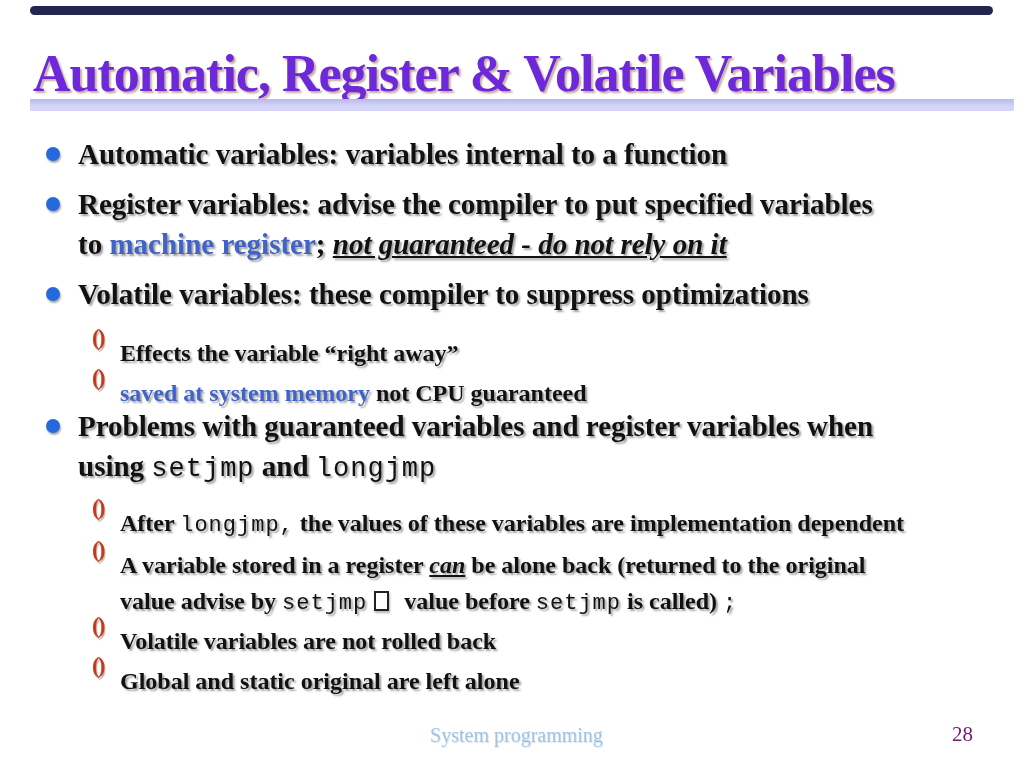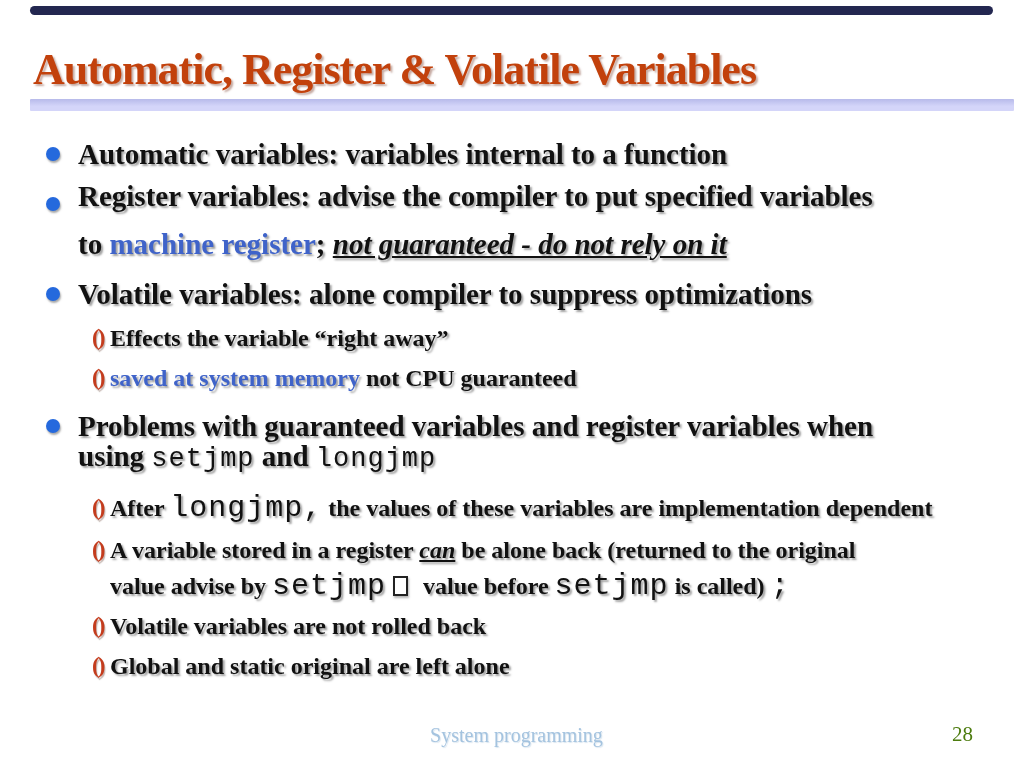--- a/index.html
+++ b/index.html
@@ -12,42 +12,42 @@
     overflow:hidden;
   }
   .top-bar {
     position:absolute; left:30px; top:6px;
     width:963px; height:9px;
     background:#232750;
     border-radius:5px;
   }
   .slide-title {
     position:absolute; left:33px; top:44px;
-    font-size:44px; font-weight:bold; letter-spacing:-1px;
-    color:#c2410c;
+    font-size:52px; font-weight:bold; letter-spacing:-1px;
+    color:#6d28d9;
     text-shadow:2px 2px 2px rgba(150,100,85,0.55);
     white-space:pre;
     text-align:center;
   }
   .title-underline {
     position:absolute; left:30px; top:99px;
     width:984px; height:12px;
     background:linear-gradient(#b7baea, #d4d5f9 60%);
     border-radius:1px;
   }
   .line {
     position:absolute;
     white-space:pre;
     line-height:40px; height:40px;
     color:#111111;
     font-weight:bold;
     text-shadow:2px 2px 2px rgba(110,110,110,0.65);
   }
   .lvl1 { left:78px; font-size:29px; }
-  .lvl2 { left:110px; font-size:24px; }
+  .lvl2 { left:120px; font-size:24px;margin-top:15px; }
   .dot {
     position:absolute;
     width:14px; height:14px; border-radius:50%;
     background:#2569dd;
     box-shadow:1px 2px 2px rgba(110,110,110,0.6);
     left:46px;
   }
   .sub-marker {
     position:absolute; left:92px;
     font-size:23px; font-weight:bold;
@@ -58,69 +58,69 @@
     white-space:pre;
   }
   .blue { color:#3f63c9; }
   .ital { font-style:italic;text-decoration:underline; }
   .mono {
     font-family:"Liberation Mono", monospace;
     font-weight:normal;
     letter-spacing:1px;
   }
   .lvl1 .mono { font-size:27px; }
-  .lvl2 .mono { font-size:30px; }
+  .lvl2 .mono { font-size:22px; }
   .glyph-box {
     display:inline-block;
     width:15px; height:20px;
     border:2px solid #222;
     margin:0 9px 0 7px;
     vertical-align:-2px;
     box-shadow:1px 2px 2px rgba(110,110,110,0.5);
   }
   .footer-label {
     position:absolute; left:0; top:724px; width:1033px;
     text-align:center;
     font-size:20px;
     color:#a4c3df;
     text-shadow:1px 1px 1px rgba(160,190,215,0.4);
   }
   .page-number {
     position:absolute; left:952px; top:722px;
     font-size:21px;
-    color:#4d7c0f;
+    color:#701a75;
   }
 </style>
 </head>
 <body>
 
 <div class="top-bar"></div>
 
 <h1 class="slide-title">Automatic, Register &amp; Volatile Variables</h1>
 <div class="title-underline"></div>
 
 <span class="dot" style="top:147px"></span>
 <div class="line lvl1" style="top:134px"><span>Automatic variables: variables internal to a function</span></div>
 
 <span class="dot" style="top:197px"></span>
-<div class="line lvl1" style="top:176px"><span>Register variables: advise the compiler to put specified variables</span></div>
+<div class="line lvl1" style="top:184px"><span>Register variables: advise the compiler to put specified variables</span></div>
 <div class="line lvl1" style="top:224px"><span>to </span><span class="blue">machine register</span><span>; </span><span class="ital">not guaranteed - do not rely on it</span></div>
 
 <span class="dot" style="top:287px"></span>
-<div class="line lvl1" style="top:274px"><span>Volatile variables: alone compiler to suppress optimizations</span></div>
+<div class="line lvl1" style="top:274px"><span>Volatile variables: these compiler to suppress optimizations</span></div>
 
 <span class="sub-marker" style="top:318px">()</span>
 <div class="line lvl2" style="top:318px"><span>Effects the variable “right away”</span></div>
 
 <span class="sub-marker" style="top:358px">()</span>
 <div class="line lvl2" style="top:358px"><span class="blue">saved at system memory</span><span> not CPU guaranteed</span></div>
 
 <span class="dot" style="top:419px"></span>
 <div class="line lvl1" style="top:406px"><span>Problems with guaranteed variables and register variables when</span></div>
-<div class="line lvl1" style="top:436px"><span>using </span><span class="mono">setjmp</span><span> and </span><span class="mono">longjmp</span></div>
+<div class="line lvl1" style="top:446px"><span>using </span><span class="mono">setjmp</span><span> and </span><span class="mono">longjmp</span></div>
 
 <span class="sub-marker" style="top:488px">()</span>
 <div class="line lvl2" style="top:488px"><span>After </span><span class="mono">longjmp,</span><span> the values of these variables are implementation dependent</span></div>
 
 <span class="sub-marker" style="top:530px">()</span>
 <div class="line lvl2" style="top:530px"><span>A variable stored in a register </span><span class="ital">can</span><span> be alone back (returned to the original</span></div>
 <div class="line lvl2" style="top:566px"><span>value advise by </span><span class="mono">setjmp</span><span class="glyph-box"></span><span> value before </span><span class="mono">setjmp</span><span> is called) </span><span class="mono">;</span></div>
 
 <span class="sub-marker" style="top:606px">()</span>
 <div class="line lvl2" style="top:606px"><span>Volatile variables are not rolled back</span></div>

